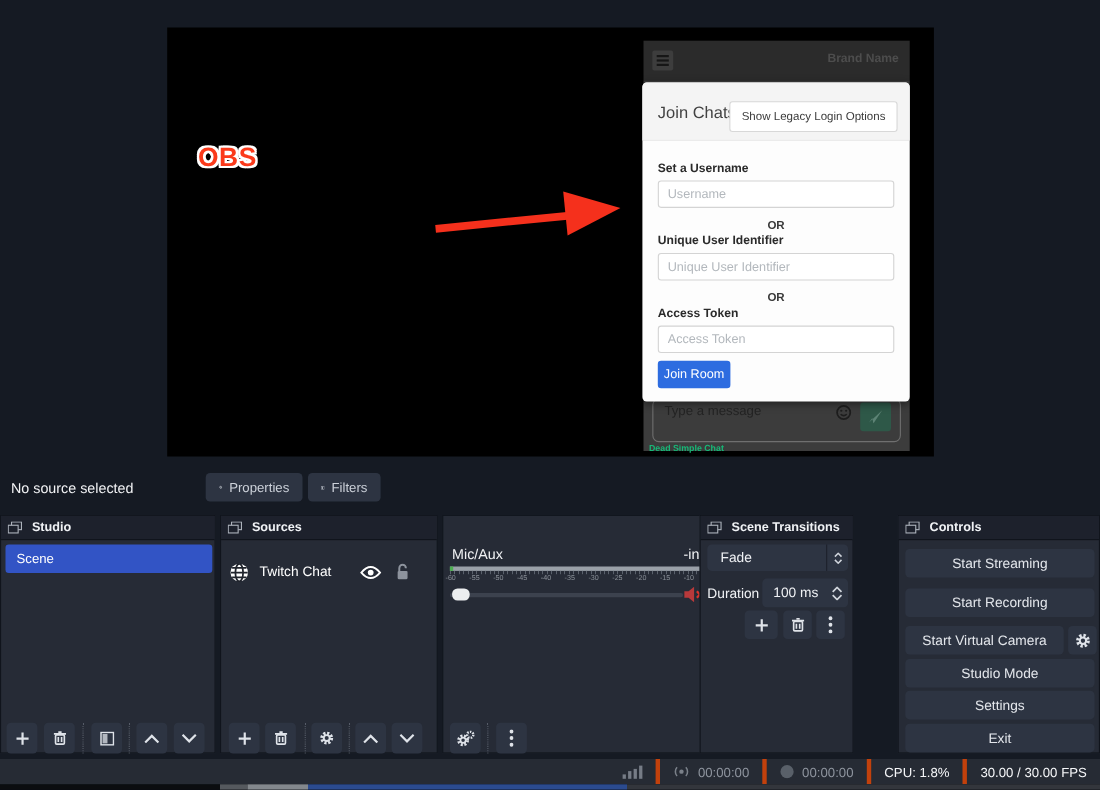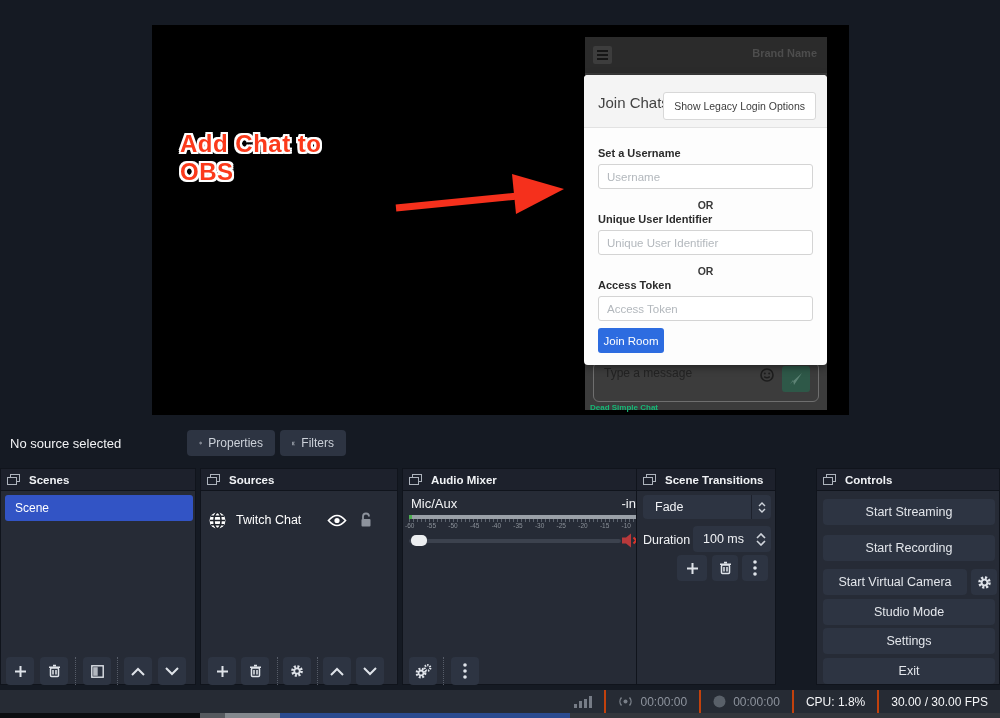--- a/index.html
+++ b/index.html
@@ -86,38 +86,37 @@
   .combo .chev-zone { position:absolute; right:0; top:0; bottom:0; width:20px; border-left:1px solid #1d212c;
     display:flex; flex-direction:column; align-items:center; justify-content:center; gap:1px; }
 
   
   .ctl-btn { position:absolute; left:6px; width:172px; height:26px; background:#2d3442; border:none;
     border-radius:4px; color:#e3e6eb; font-size:12.5px; font-family:"Liberation Sans",sans-serif; }
 
   
   .statusbar { position:absolute; left:0; top:690px; width:1000px; height:23px; background:#262b34;
     display:flex; justify-content:flex-end; align-items:stretch; }
-  .sb-item { display:flex; align-items:center; gap:7px; padding:0 12px; border-left:2px solid #c2410c;
+  .sb-item { display:flex; align-items:center; gap:7px; padding:0 12px; border-left:4px solid #c2410c;
     color:#8d939d; font-size:12px; }
   .sb-item.bright { color:#f5f6f8; }
   .bars { display:flex; align-items:flex-end; gap:2px; height:12px; }
   .bars i { width:3px; background:#767c86; display:block; }
 
   .bottom-strip { position:absolute; left:0; top:713px; width:1000px; height:5px; background:#0b0d10; }
   .bottom-strip i { position:absolute; top:0; height:5px; display:block; }
 </style>
 </head>
 <body>
 
 <div class="window">
 
 
   <div class="canvas">
     <div class="annotation">
-      <div>Add Chat to</div>
       <div>OBS</div>
     </div>
 
     <svg style="position:absolute;left:240px;top:143px;" width="175" height="50" viewBox="0 0 175 50">
       <path d="M4,40 L126,28" stroke="#f5301c" stroke-width="7" fill="none"></path>
       <polygon points="120,6 172,21 124,46" fill="#f5301c"></polygon>
     </svg>
 
     <div class="chat-widget">
       <div class="cw-header">
@@ -186,21 +185,21 @@
       <span>Filters</span>
     </button>
   </div>
 
   <div class="panel" style="left:0;width:196px">
     <div class="panel-header">
       <svg width="14" height="12" viewBox="0 0 14 12">
         <rect x="3.5" y="0.5" width="9" height="7" fill="none" stroke="#aeb4bd"></rect>
         <rect x="0.5" y="3.5" width="9" height="7" fill="#1d212c" stroke="#aeb4bd"></rect>
       </svg>
-      <span class="panel-title">Scenes</span>
+      <span class="panel-title">Studio</span>
     </div>
     <div class="scene-row">
       <span>Scene</span>
     </div>
     <button class="icon-btn" style="left:5px;top:188px">
       <svg width="13" height="13" viewBox="0 0 13 13">
           <path d="M6.5,1 V12 M1,6.5 H12" stroke="#dfe3e9" stroke-width="2"></path>
         </svg>
     </button>
     <button class="icon-btn" style="left:39px;top:188px">
@@ -278,27 +277,20 @@
         </svg>
     </button>
     <button class="icon-btn" style="left:155px;top:188px">
       <svg width="14" height="9" viewBox="0 0 14 9">
           <polyline points="1,1 7,7 13,1" fill="none" stroke="#dfe3e9" stroke-width="2"></polyline>
         </svg>
     </button>
   </div>
 
   <div class="panel" style="left:402px;width:266px">
-    <div class="panel-header">
-      <svg width="14" height="12" viewBox="0 0 14 12">
-        <rect x="3.5" y="0.5" width="9" height="7" fill="none" stroke="#aeb4bd"></rect>
-        <rect x="0.5" y="3.5" width="9" height="7" fill="#1d212c" stroke="#aeb4bd"></rect>
-      </svg>
-      <span class="panel-title">Audio Mixer</span>
-    </div>
     <span class="mix-name">Mic/Aux</span>
     <span class="mix-level">-inf dB</span>
     <div class="meter">
         <span class="live"></span>
       </div>
     <div class="tick-strip"></div>
     <div class="tick-labels">
       <span>-60</span>
       <span>-55</span>
       <span>-50</span>

